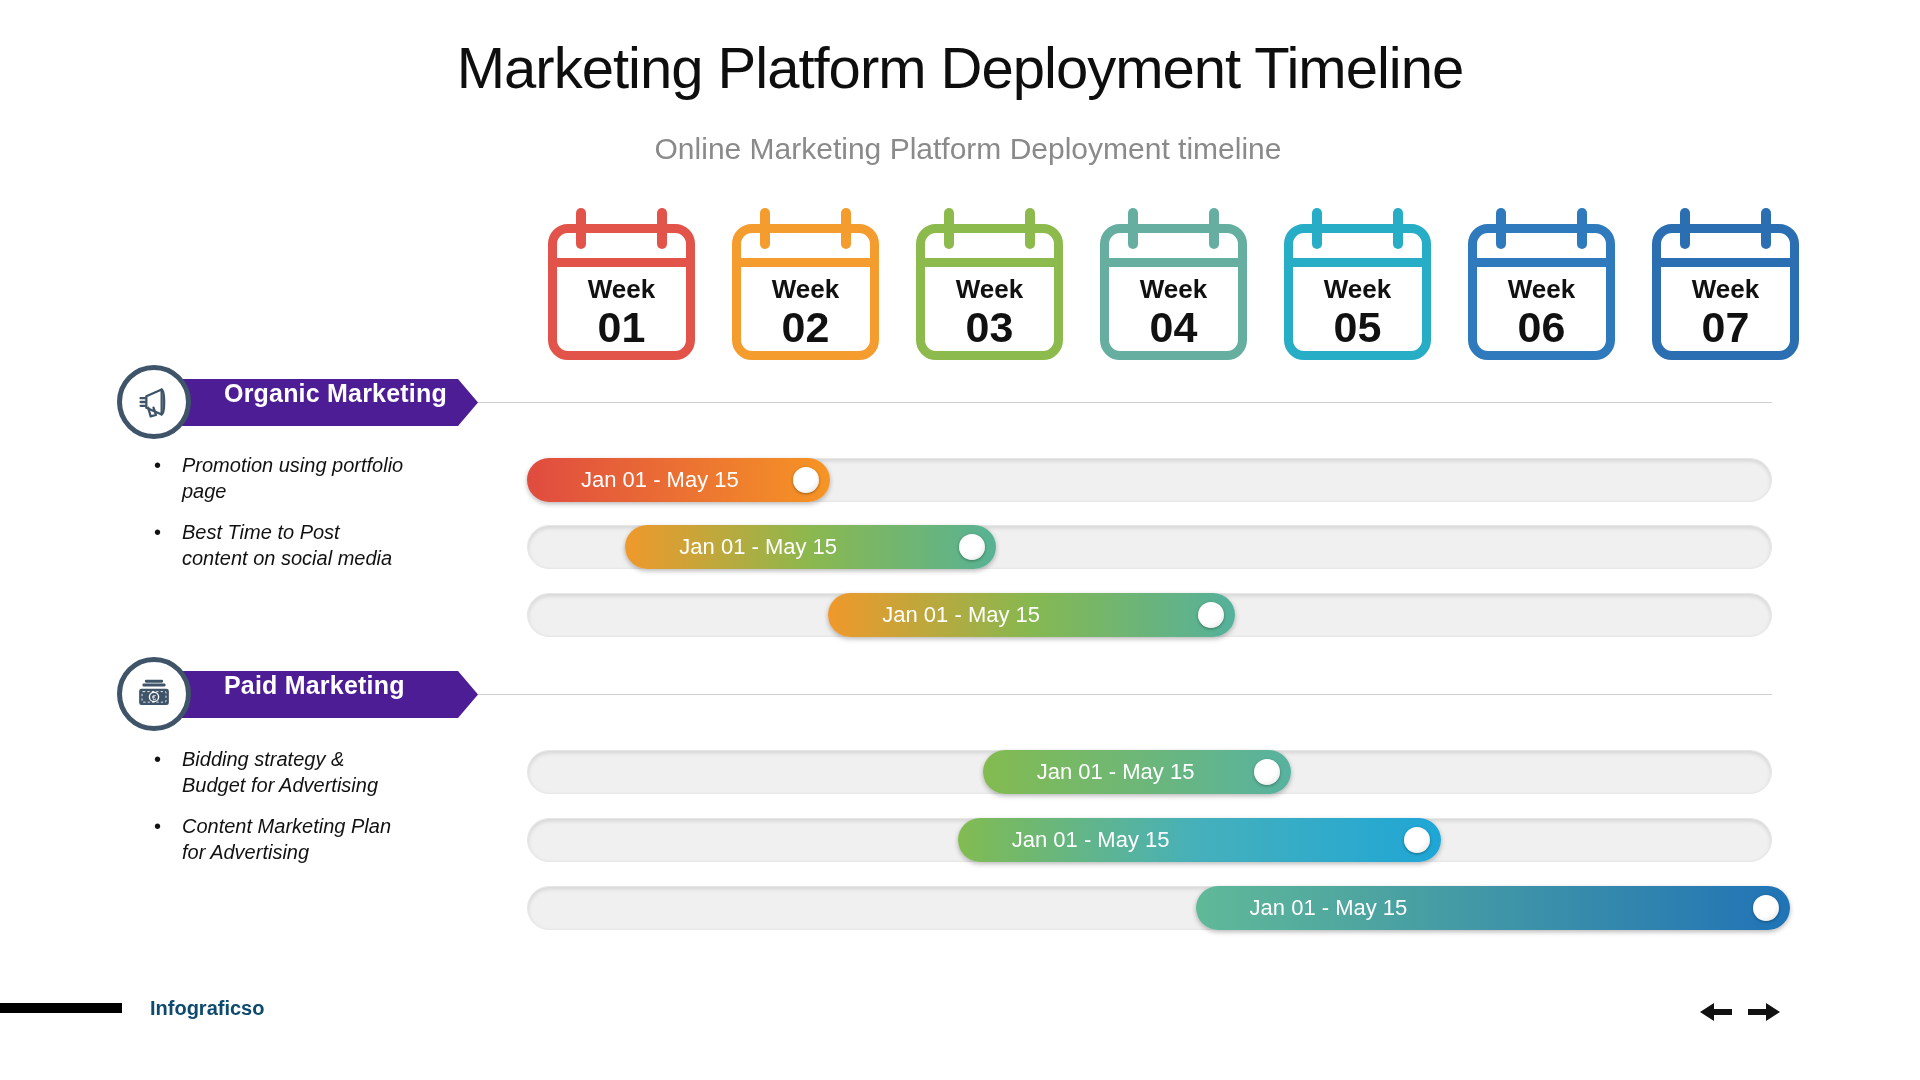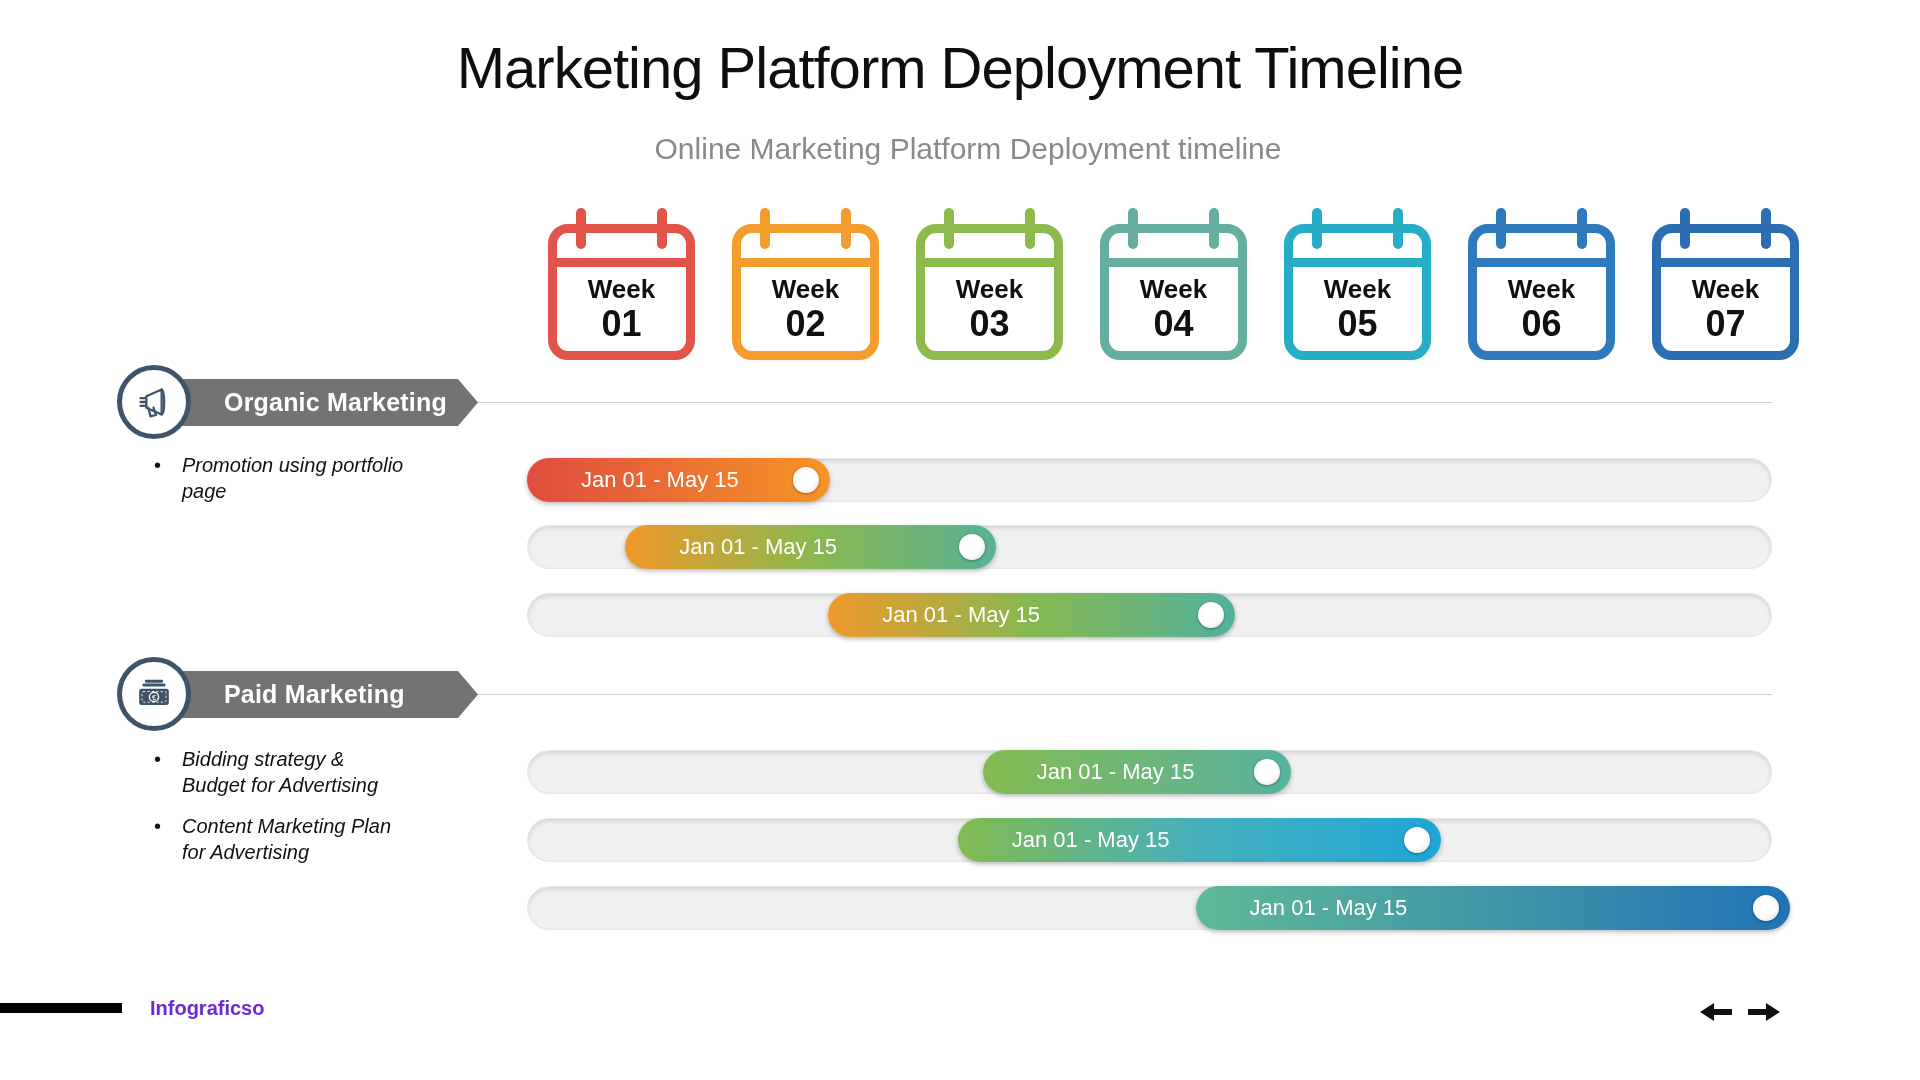--- a/index.html
+++ b/index.html
@@ -14,28 +14,28 @@
   
   .calendars{position:absolute;left:523px;top:208px;display:flex;gap:37px;padding-left:25px;}
   .cal{position:relative;width:147px;height:152px;}
   .cal-body{position:absolute;left:0;right:0;top:16px;bottom:0;border:9px solid var(--c);
             border-radius:20px;background:#fff;box-sizing:border-box;}
   .cal-pin{position:absolute;top:0;width:10px;height:41px;border-radius:5px;background:var(--c);z-index:2;}
   .pin-l{left:28px}.pin-r{right:28px}
   .cal-line{position:absolute;left:6px;right:6px;top:50px;height:9px;background:var(--c);}
   .cal-text{position:absolute;left:0;right:0;top:66px;text-align:center;color:#111;}
   .cal-week{font-size:26px;font-weight:bold;}
-  .cal-num{font-size:36px;font-weight:bold;line-height:1.05;}
+  .cal-num{font-size:43px;font-weight:bold;line-height:1.05;}
 
   
   .icon-circle{position:absolute;left:117px;width:74px;height:74px;border-radius:50%;
                background:#fff;border:5px solid #3F5468;box-sizing:border-box;z-index:3;
                display:flex;align-items:center;justify-content:center;}
-  .banner{position:absolute;left:172px;width:306px;height:47px;background:#737373;color:#fff;
-          display:flex;align-items:center;padding-left:52px;box-sizing:border-box;z-index:2;
+  .banner{position:absolute;left:172px;width:306px;height:47px;background:#4c1d95;color:#fff;
+          display:flex;padding-left:52px;box-sizing:border-box;z-index:2;
           clip-path:polygon(0 0,calc(100% - 20px) 0,100% 50%,calc(100% - 20px) 100%,0 100%);}
   .banner-label{font-size:25px;font-weight:bold;letter-spacing:.2px;}
   .hline{position:absolute;left:470px;width:1302px;height:1px;background:#cfcfcf;z-index:1;}
 
   
   .bullets{position:absolute;left:146px;width:262px;margin:0;padding:0;list-style:none;}
   .bullets li{position:relative;padding-left:36px;margin-bottom:15px;min-height:52px;
               font-style:italic;font-size:20px;line-height:26px;color:#111;}
   .bullets li::before{content:"\2022";position:absolute;left:8px;top:0;font-style:normal;}
 
@@ -45,21 +45,21 @@
          box-shadow:inset 0 2px 4px rgba(0,0,0,.12);box-sizing:border-box;}
   .bar{position:absolute;top:0;height:44px;border-radius:22px;display:flex;align-items:center;
        box-shadow:0 2px 5px rgba(0,0,0,.28);padding-left:18px;}
   .bar-label{color:#fff;font-size:22px;padding-left:36px;white-space:nowrap;}
   .knob{position:absolute;right:11px;top:50%;transform:translateY(-50%);width:26px;height:26px;
         border-radius:50%;background:radial-gradient(circle at 35% 30%,#ffffff 55%,#dcdcdc);
         box-shadow:0 1px 3px rgba(0,0,0,.35);}
 
   
   .footer-rule{position:absolute;left:0;top:1003px;width:122px;height:10px;background:#000;}
-  .brand{position:absolute;left:150px;top:997px;font-size:20px;font-weight:bold;color:#6d28d9;}
+  .brand{position:absolute;left:150px;top:997px;font-size:20px;font-weight:bold;color:#0c4a6e;}
   .nav{position:absolute;left:1698px;top:1000px;display:flex;gap:8px;}
   .nav svg{cursor:pointer;display:block;}
 </style>
 </head>
 <body>
 
 <div class="slide">
   <h1 class="title">Marketing Platform Deployment Timeline</h1>
   <p class="subtitle">Online Marketing Platform Deployment timeline</p>
 
@@ -143,20 +143,21 @@
       <div class="icon-circle" style="top: 365px;">
         <svg width="46" height="46" viewBox="0 0 48 48" fill="none" stroke="#3F5468" stroke-width="2.4" stroke-linejoin="round" stroke-linecap="round">
           <path d="M16 18 L32 11 L32 37 L16 30 Z"></path>
           <path d="M32 11 C35.5 12 35.5 36 32 37"></path>
           <path d="M18 30 L20.5 39 L26 37.5 L23.5 29.8"></path>
           <path d="M10 20 h4.5 M10 24 h4.5 M10 28 h4.5"></path>
         </svg>
       </div>
       <ul class="bullets" style="top: 452px;">
         <li>Promotion using portfolio page</li>
+        <li>Best Time to Post content on social media</li>
       </ul>
       <div class="row" style="top: 458px;">
         <div class="track"></div>
         <div class="bar" style="left: 0%; width: 22.9%; background: linear-gradient(90deg, rgb(224, 75, 64), rgb(246, 149, 37));">
           <span class="bar-label">Jan 01 - May 15</span>
           <span class="knob"></span>
         </div>
       </div>
       <div class="row" style="top: 525px;">
         <div class="track"></div>

